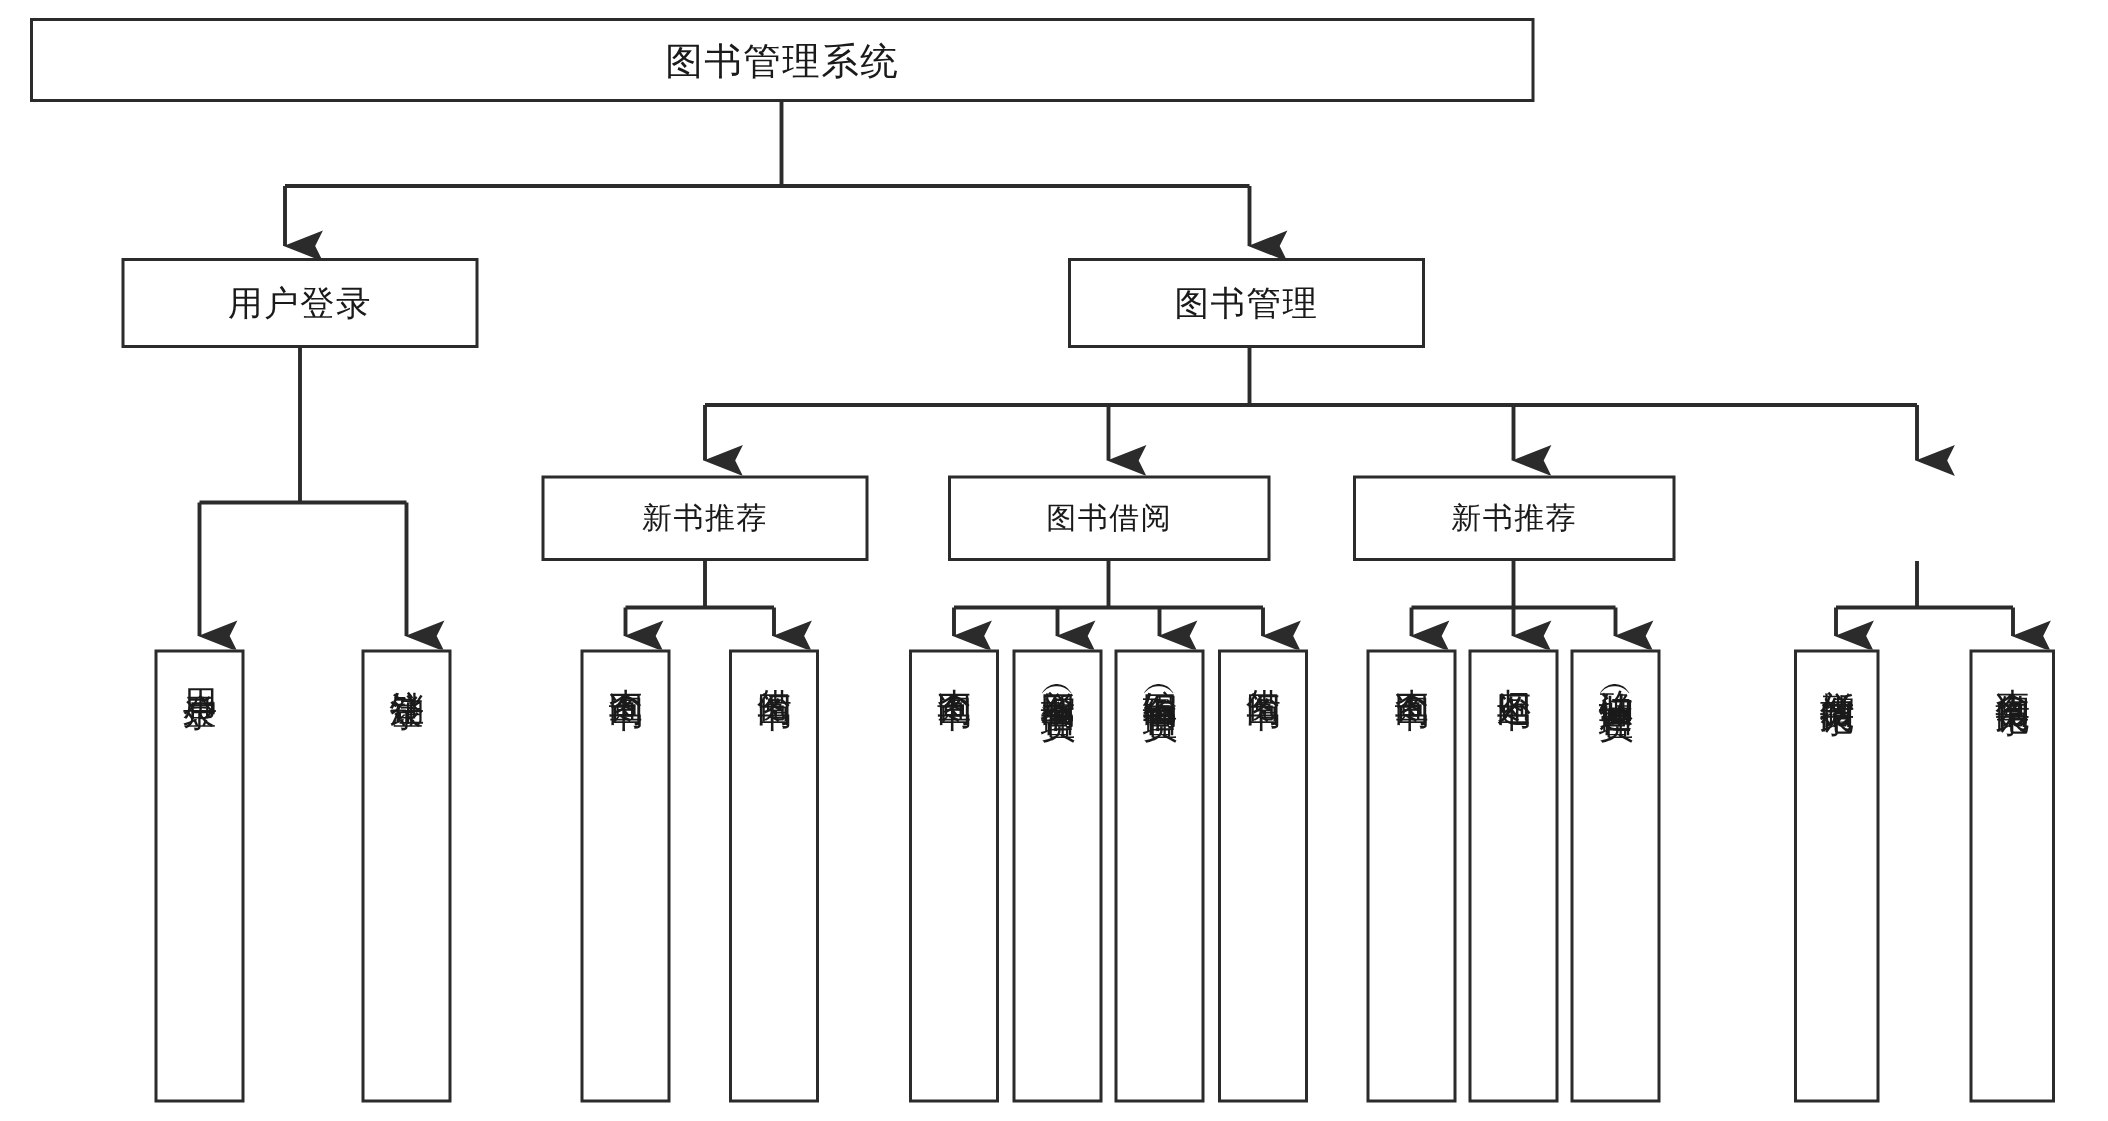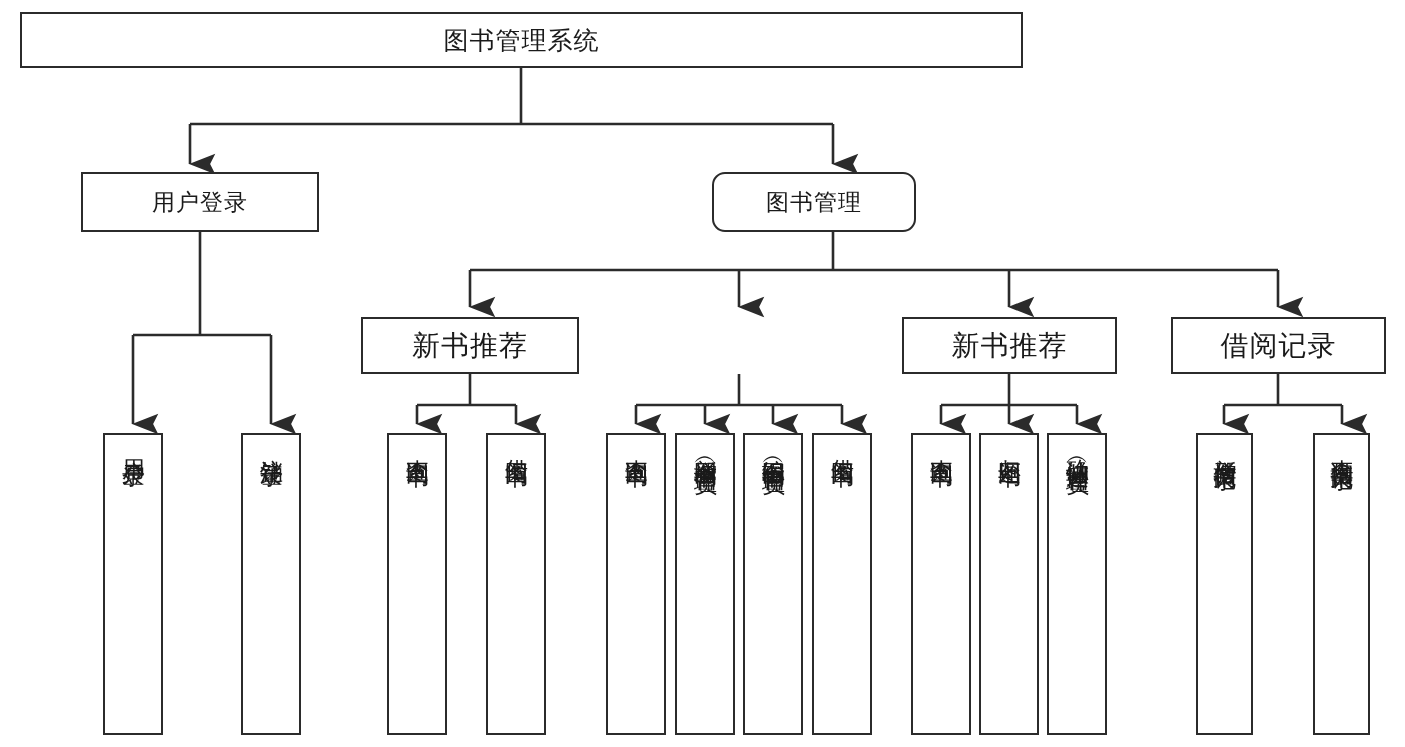--- a/index.html
+++ b/index.html
@@ -38,21 +38,21 @@
   }
   .node-root {
     font-size: 25px;
     letter-spacing: 1px;
   }
   .node-l1 {
     font-size: 23px;
     letter-spacing: 1px;
   }
   .node-l2 {
-    font-size: 28px;
+    font-size: 20px;
     letter-spacing: 1px;
   }
   .node-leaf {
     font-size: 23px;
     padding: 6px 2px;
     align-items: flex-start;
   }
   .vtext {
     writing-mode: vertical-rl;
     text-orientation: upright;
@@ -126,32 +126,32 @@
     </g>
   </svg>
 
   <div class="node node-root" style="left:20px; top:12px; width:1003px; height:56px;">
     <span>图书管理系统</span>
   </div>
 
   <div class="node node-l1" style="left:81px; top:172px; width:238px; height:60px;">
     <span>用户登录</span>
   </div>
-  <div class="node node-l1" style="left:712px; top:172px; width:204px; height:60px;border-radius:13px;">
+  <div class="node node-l1" style="left:712px; top:172px; width:238px; height:60px;">
     <span>图书管理</span>
   </div>
 
   <div class="node node-l2" style="left:361px; top:317px; width:218px; height:57px;">
     <span>新书推荐</span>
   </div>
+  <div class="node node-l2" style="left:632px; top:317px; width:215px; height:57px;">
+    <span>图书借阅</span>
+  </div>
   <div class="node node-l2" style="left:902px; top:317px; width:215px; height:57px;">
     <span>新书推荐</span>
-  </div>
-  <div class="node node-l2" style="left:1171px; top:317px; width:215px; height:57px;">
-    <span>借阅记录</span>
   </div>
 
   <div class="node node-leaf" style="left:103px; top:433px; width:60px; height:302px;">
     <span class="vtext">用户登录</span>
   </div>
   <div class="node node-leaf" style="left:241px; top:433px; width:60px; height:302px;">
     <span class="vtext">注销登录</span>
   </div>
 
   <div class="node node-leaf" style="left:387px; top:433px; width:60px; height:302px;">

